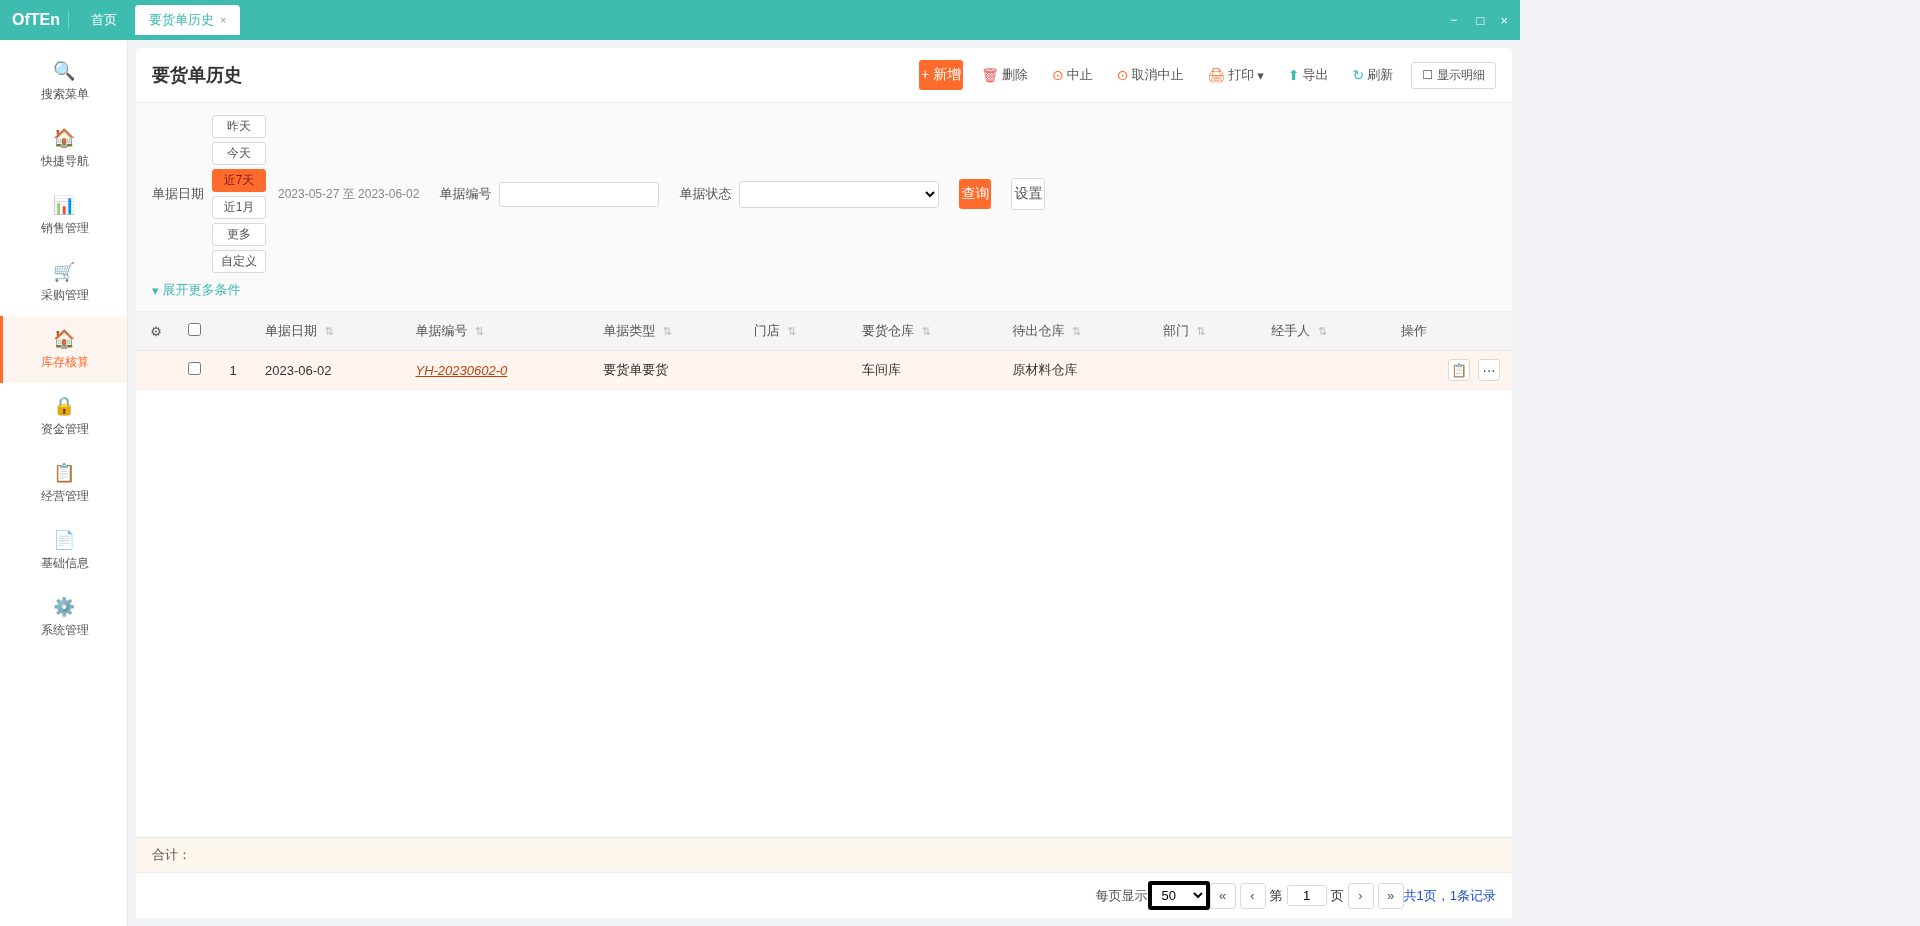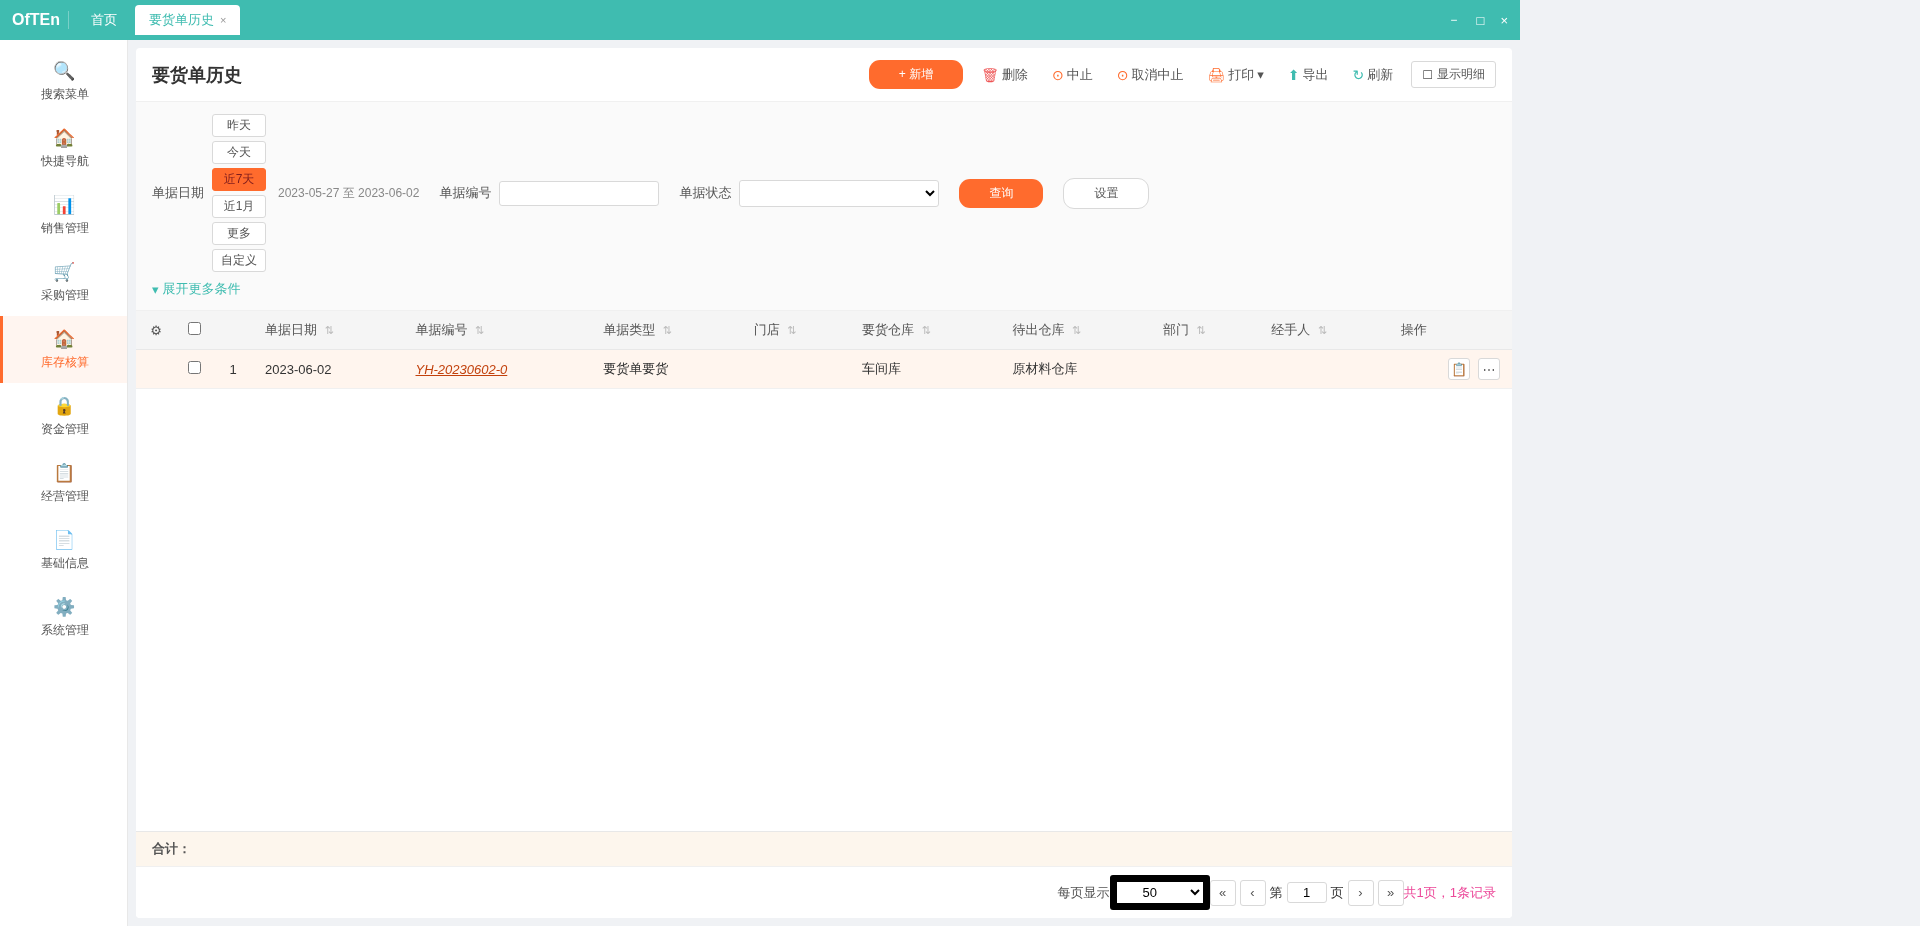--- a/index.html
+++ b/index.html
@@ -114,24 +114,24 @@
     }
     .toolbar {
       display: flex;
       align-items: center;
       gap: 12px;
     }
     .btn-new {
       background: #ff6b2d;
       color: #fff;
       border: none;
-      padding: 6px 30px;
-      border-radius: 11px;
-      cursor: pointer;
-      font-size: 12px;
+      padding: 6px 2px;
+      border-radius: 3px;
+      cursor: pointer;
+      font-size: 14px;
       display: flex;
       align-items: center;
       gap: 4px;
     }
     .btn-text {
       background: none;
       border: none;
       color: #555;
       cursor: pointer;
       font-size: 13px;
@@ -231,38 +231,37 @@
     .op-icons { display: flex; gap: 8px; justify-content: flex-end; }
     .op-icon { width: 22px; height: 22px; border: 1px solid #d9d9d9; border-radius: 3px; display: flex; align-items: center; justify-content: center; cursor: pointer; font-size: 13px; background: #fff; }
 
     
     .table-footer {
       padding: 8px 16px;
       background: #fdf6ed;
       border-top: 1px solid #e8e8e8;
       font-size: 13px;
       color: #555;
-      font-weight: bold;
     }
 
     
     .pagination-bar {
       display: flex;
       align-items: center;
       justify-content: flex-end;
       padding: 8px 16px;
       border-top: 1px solid #f0f0f0;
       font-size: 13px;
       background: #fff;
     }
     .page-size-label { color: #555; }
     .page-size-select {
-      border: 7px solid #000000;
-      border-radius: 3px;
-      padding: 2px 22px;
+      border: 4px solid #000000;
+      border-radius: 3px;
+      padding: 2px 6px;
       font-size: 13px;
       background: #fff;
     }
     .page-nav { display: flex; align-items: center; gap: 4px; }
     .page-btn {
       width: 26px; height: 26px;
       border: 1px solid #d9d9d9;
       background: #fff;
       border-radius: 3px;
       cursor: pointer;
@@ -271,21 +270,21 @@
       color: #555;
     }
     .page-input {
       width: 40px;
       border: 1px solid #d9d9d9;
       border-radius: 3px;
       padding: 2px 4px;
       text-align: center;
       font-size: 13px;
     }
-    .page-info { color: #ec4899; }
+    .page-info { color: #1d4ed8; }
 
     
     .btn-display-cell {
       background: none;
       border: 1px solid #d9d9d9;
       border-radius: 3px;
       padding: 4px 10px;
       font-size: 12px;
       cursor: pointer;
       color: #555;

